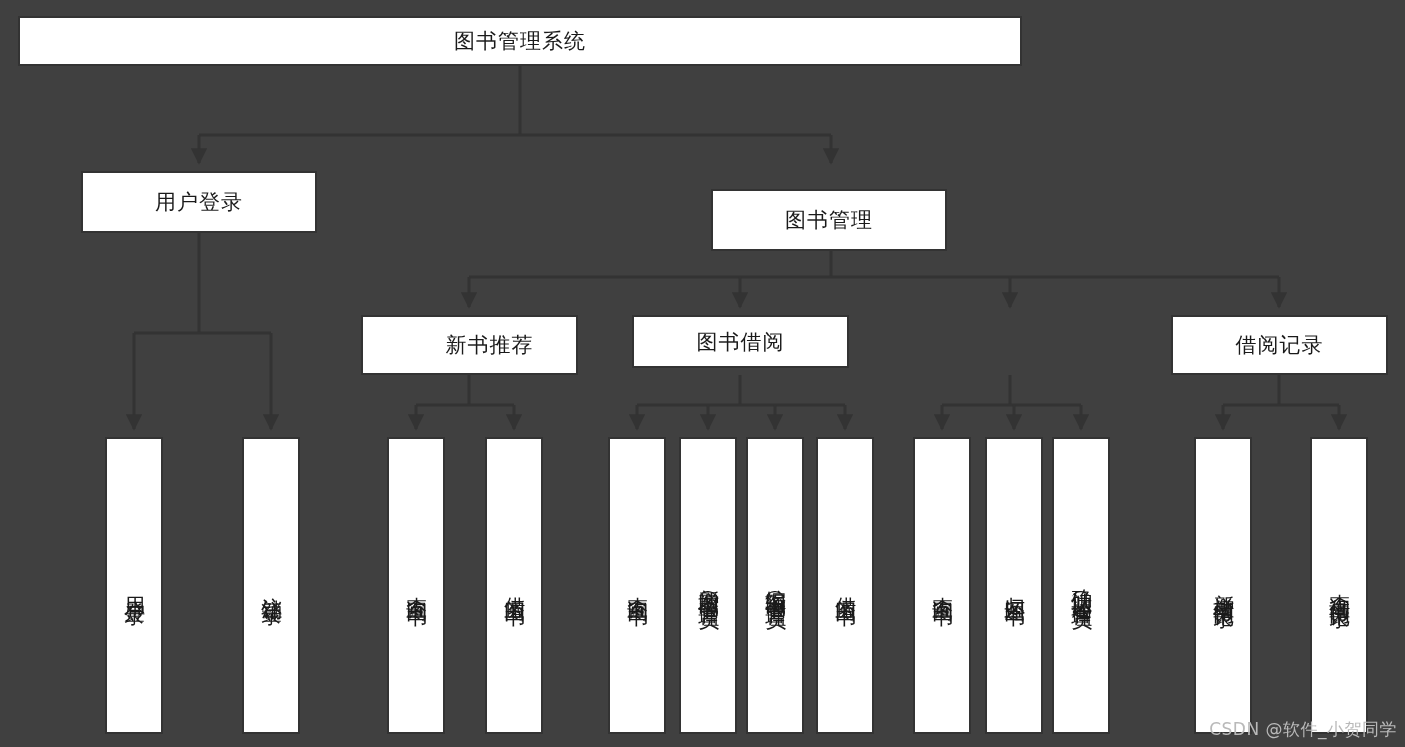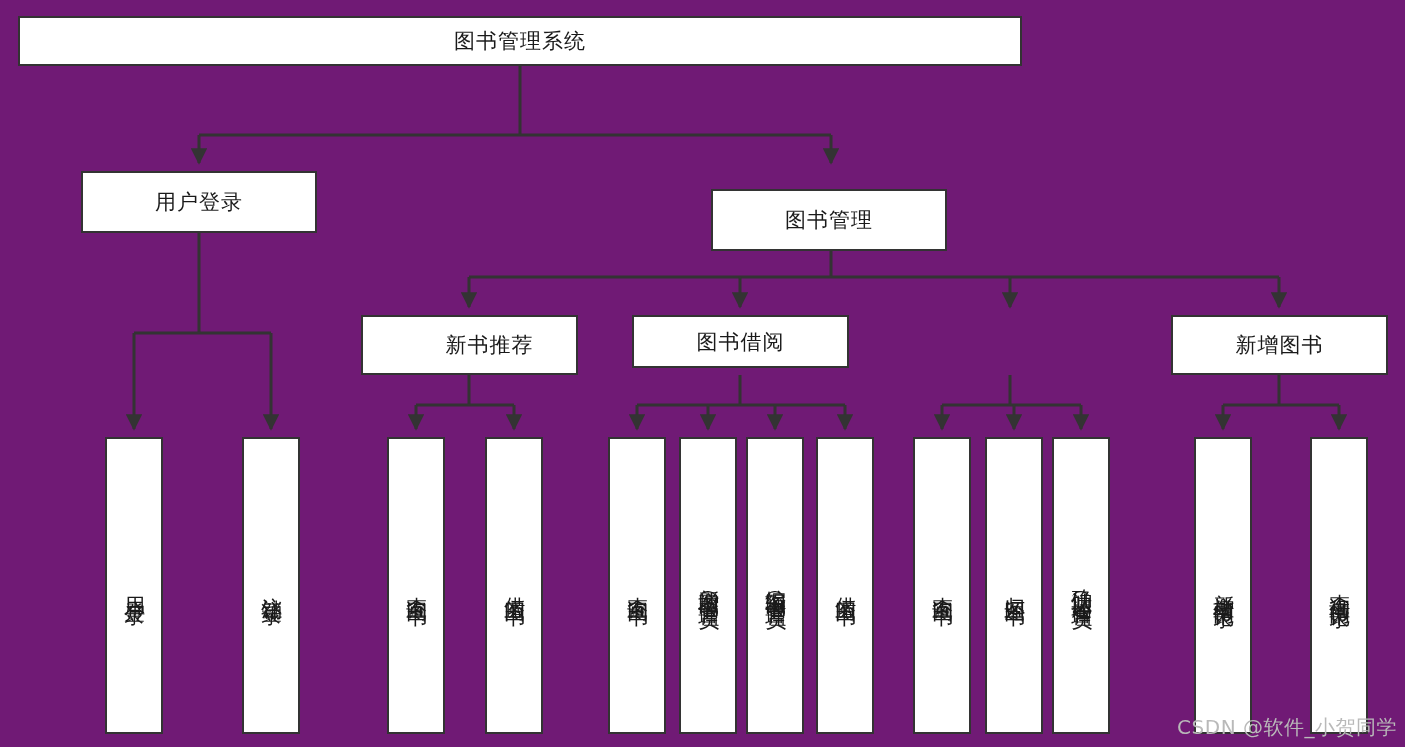--- a/index.html
+++ b/index.html
@@ -8,21 +8,21 @@
     padding: 0;
     background: #ffffff;
   }
   body {
     font-family: "DejaVu Sans", "Liberation Sans", sans-serif;
   }
   #canvas {
     position: relative;
     width: 1405px;
     height: 747px;
-    background: #701a75;
+    background: #404040;
     overflow: hidden;
   }
   #wires {
     position: absolute;
     left: 0;
     top: 0;
     width: 1405px;
     height: 747px;
     pointer-events: none;
   }
@@ -52,21 +52,21 @@
     white-space: nowrap;
     text-align: center;
   }
   .node.h .htext {
     white-space: nowrap;
   }
   #watermark {
     position: absolute;
     right: 8px;
     bottom: 6px;
-    font-size: 20px;
+    font-size: 17px;
     color: #b9b9b9;
     letter-spacing: 0.5px;
     white-space: nowrap;
   }
 </style>
 </head>
 <body>
 
 <div id="canvas">
 
@@ -131,21 +131,21 @@
     <span class="htext">图书管理</span>
   </div>
 
   <div class="node h" id="node-l3-0" style="left: 361px; top: 315px; width: 217px; height: 60px; padding-left: 40px;">
     <span class="htext">新书推荐</span>
   </div>
   <div class="node h" id="node-l3-1" style="left: 632px; top: 315px; width: 217px; height: 53px; align-items: center;">
     <span class="htext">图书借阅</span>
   </div>
   <div class="node h" id="node-l3-3" style="left: 1171px; top: 315px; width: 217px; height: 60px;">
-    <span class="htext">新增图书</span>
+    <span class="htext">借阅记录</span>
   </div>
 
   <div class="node v" id="node-leaf-0" style="left: 105px; top: 437px; width: 58px; height: 297px;">
     <span class="vtext">用户登录</span>
   </div>
   <div class="node v" id="node-leaf-1" style="left: 242px; top: 437px; width: 58px; height: 297px;">
     <span class="vtext">注销登录</span>
   </div>
   <div class="node v" id="node-leaf-2" style="left: 387px; top: 437px; width: 58px; height: 297px;">
     <span class="vtext">查询图书</span>

